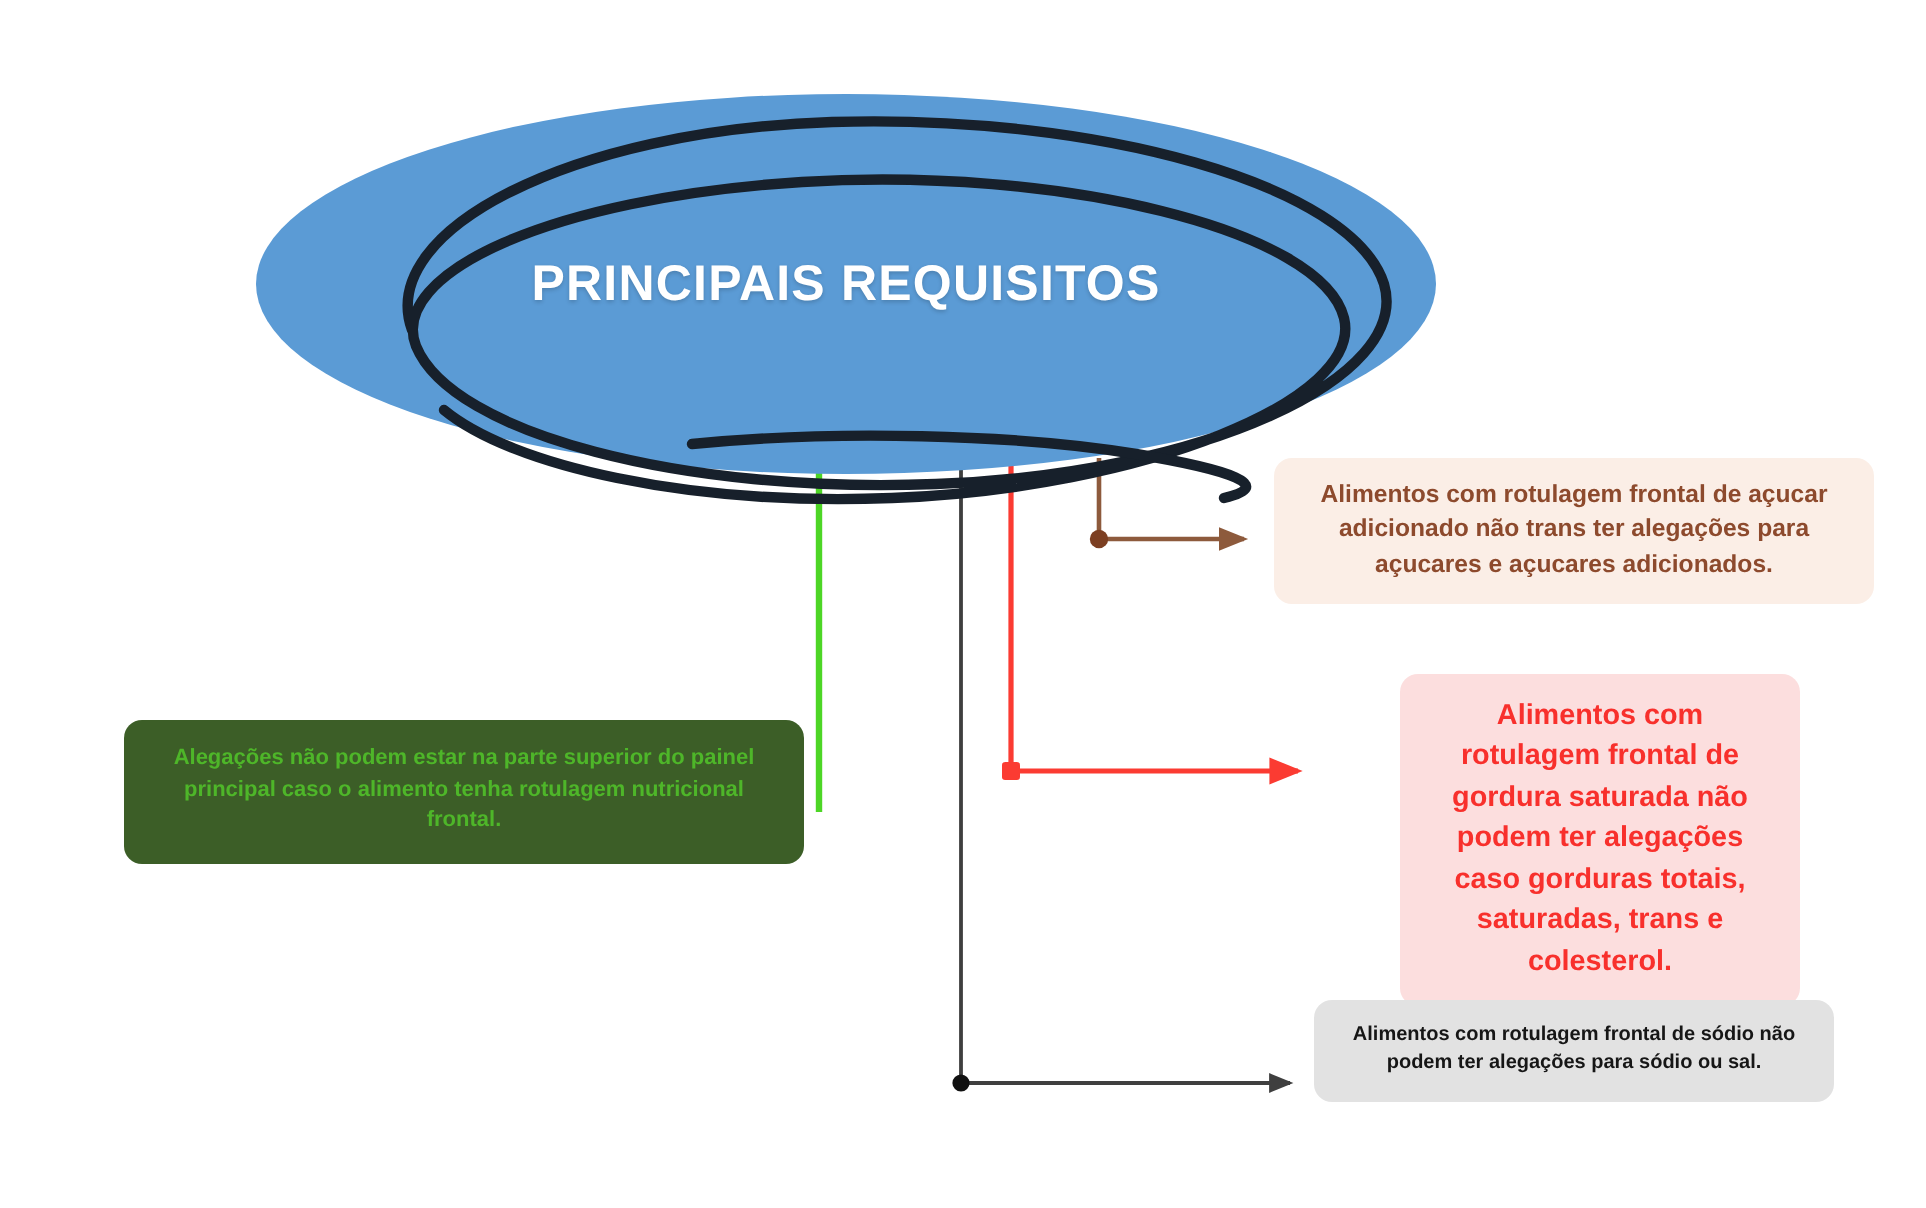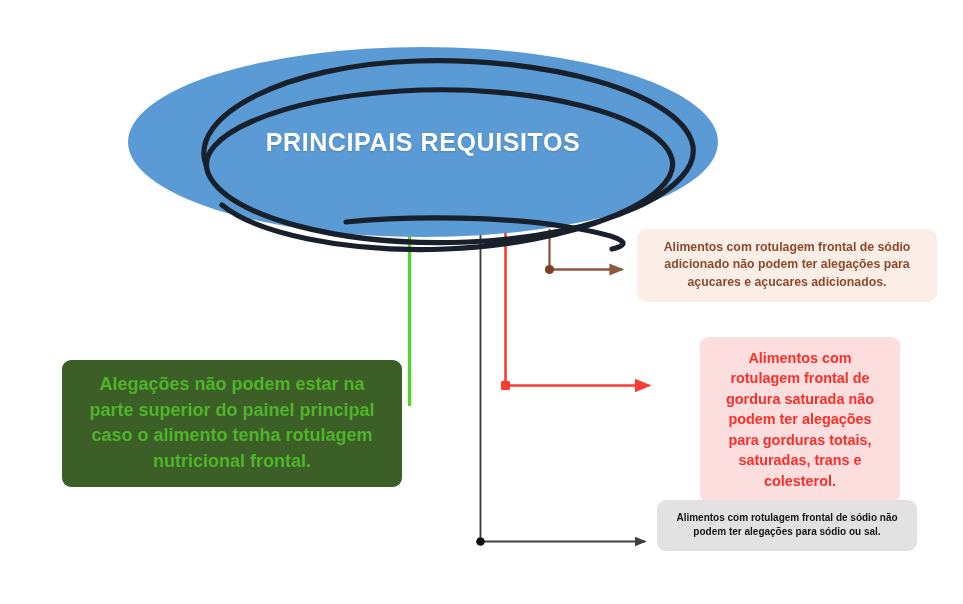--- a/index.html
+++ b/index.html
@@ -77,21 +77,21 @@
     line-height: 1.42;
     border-radius: 9px;
   }
   .leaf-green {
     left: 62px;
     top: 360px;
     width: 340px;
     padding: 12px 14px 13px 14px;
     background: #3c5e27;
     color: #4eb629;
-    font-size: 18px;
+    font-size: 11px;
   }
   .leaf-brown {
     left: 637px;
     top: 229px;
     width: 300px;
     padding: 10px 12px 11px 12px;
     background: #fbeee6;
     color: #8d4a2d;
     font-size: 12.3px;
   }
@@ -168,19 +168,19 @@
         <path d="M 230,185
                  C 300,178 392,180 452,190
                  C 500,198 522,206 496,212"></path>
       </g>
     </svg>
     <div class="center-title">PRINCIPAIS REQUISITOS</div>
   </div>
 
   <div class="leaf leaf-green">Alegações não podem estar na parte superior do painel principal caso o alimento tenha rotulagem nutricional frontal.</div>
 
-  <div class="leaf leaf-brown">Alimentos com rotulagem frontal de sódio adicionado não podem ter alegações para açucares e açucares adicionados.</div>
+  <div class="leaf leaf-brown">Alimentos com rotulagem frontal de açucar adicionado não trans ter alegações para açucares e açucares adicionados.</div>
 
-  <div class="leaf leaf-red">Alimentos com rotulagem frontal de gordura saturada não podem ter alegações para gorduras totais, saturadas, trans e colesterol.</div>
+  <div class="leaf leaf-red">Alimentos com rotulagem frontal de gordura saturada não podem ter alegações caso gorduras totais, saturadas, trans e colesterol.</div>
 
   <div class="leaf leaf-gray">Alimentos com rotulagem frontal de sódio não podem ter alegações para sódio ou sal.</div>
 
 </div>
 
 </body></html>

